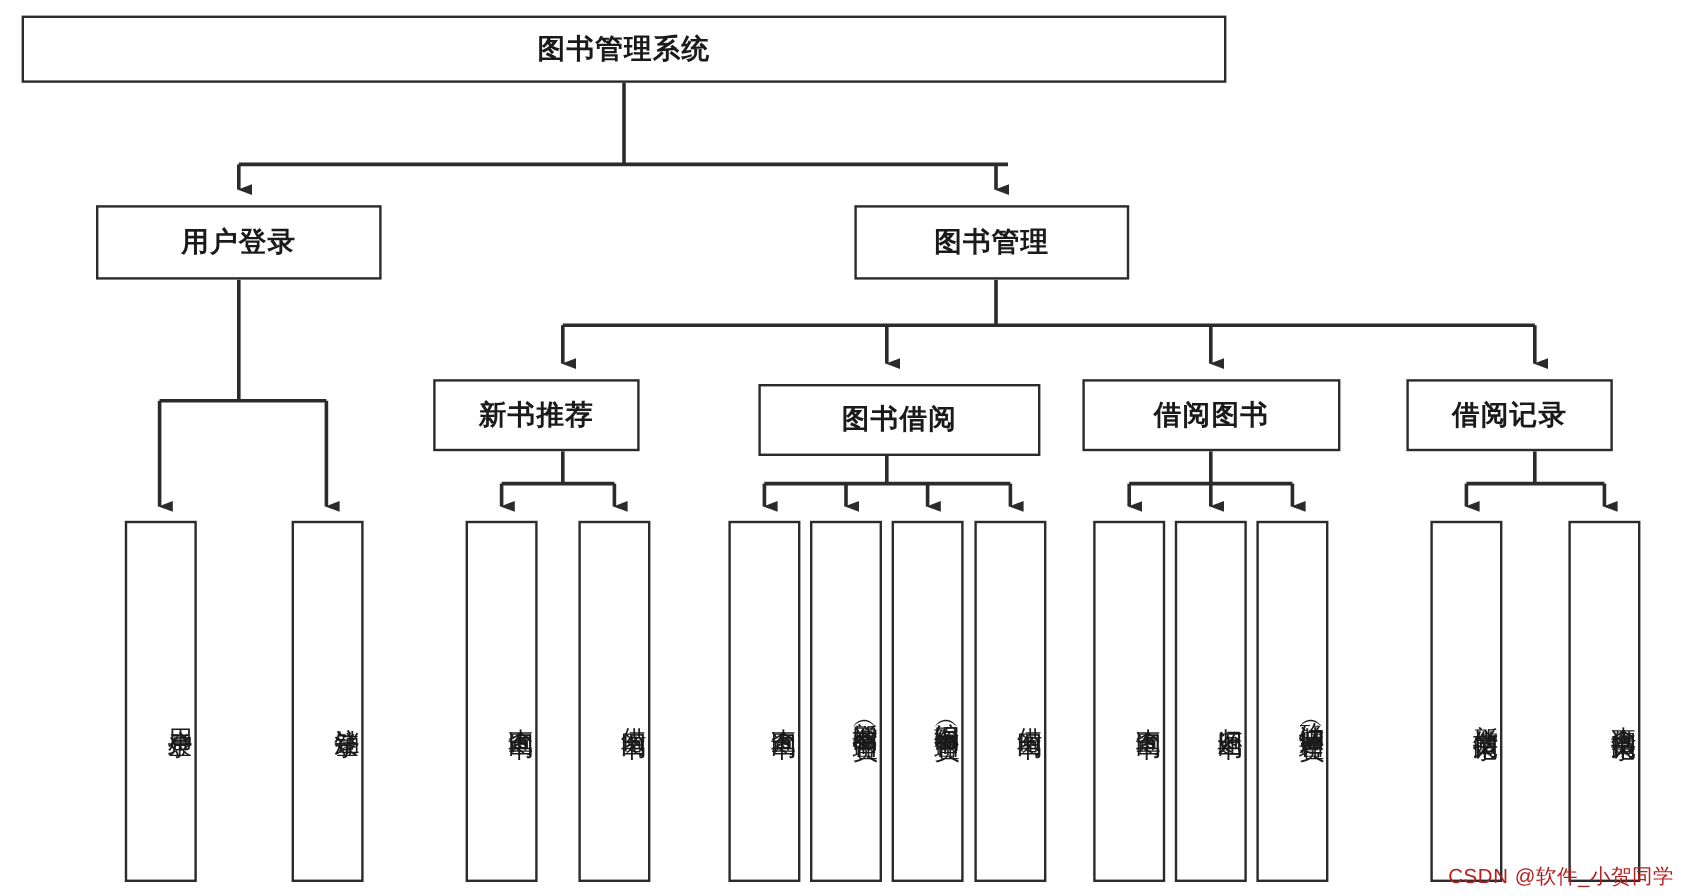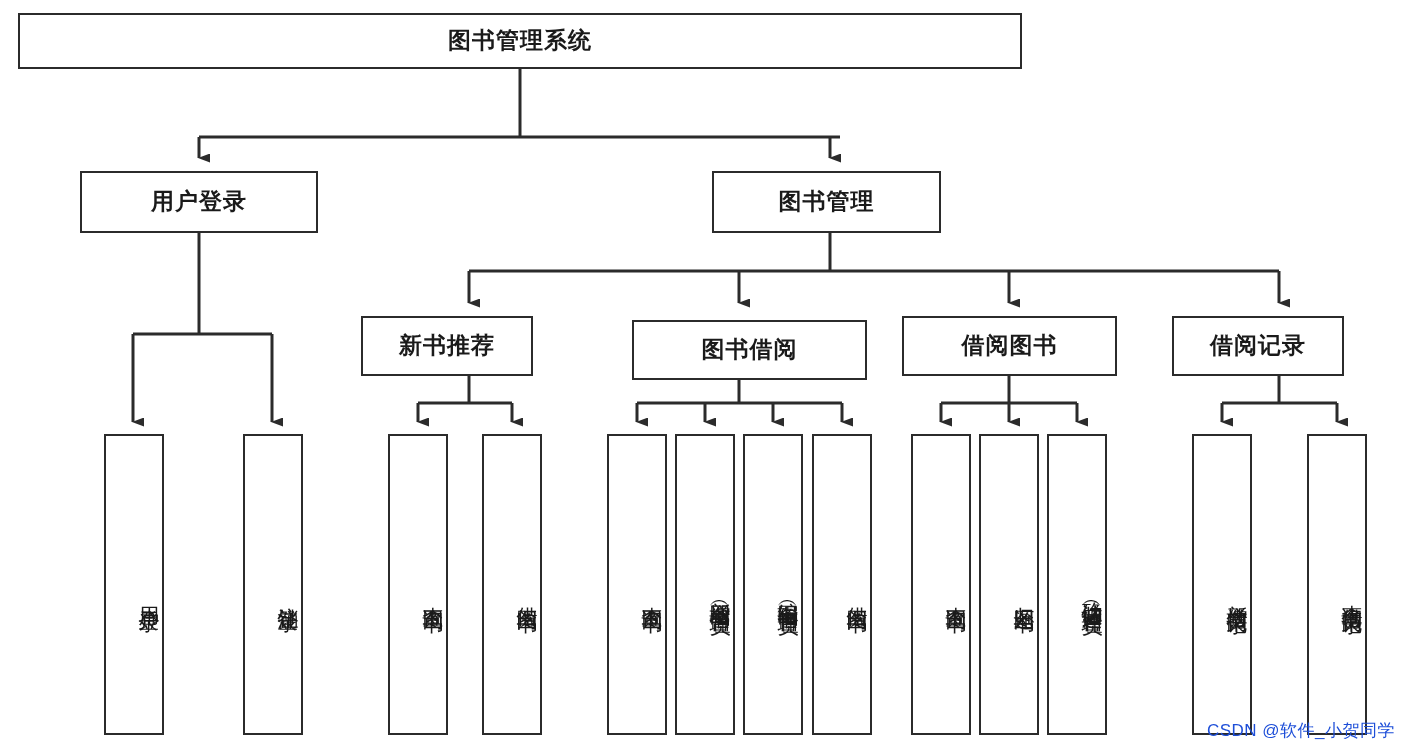--- a/index.html
+++ b/index.html
@@ -55,21 +55,21 @@
   .node.v .vtext {
     writing-mode: vertical-rl;
     text-orientation: upright;
     display: block;
   }
   .watermark {
     position: absolute;
     right: 10px;
     bottom: 5px;
     font-size: 17px;
-    color: #1d4ed8;
+    color: #b91c1c;
     letter-spacing: 0.5px;
     white-space: nowrap;
   }
 </style>
 </head>
 <body>
 
 <div id="canvas">
 
   <svg class="edges" viewBox="0 0 1405 747">

